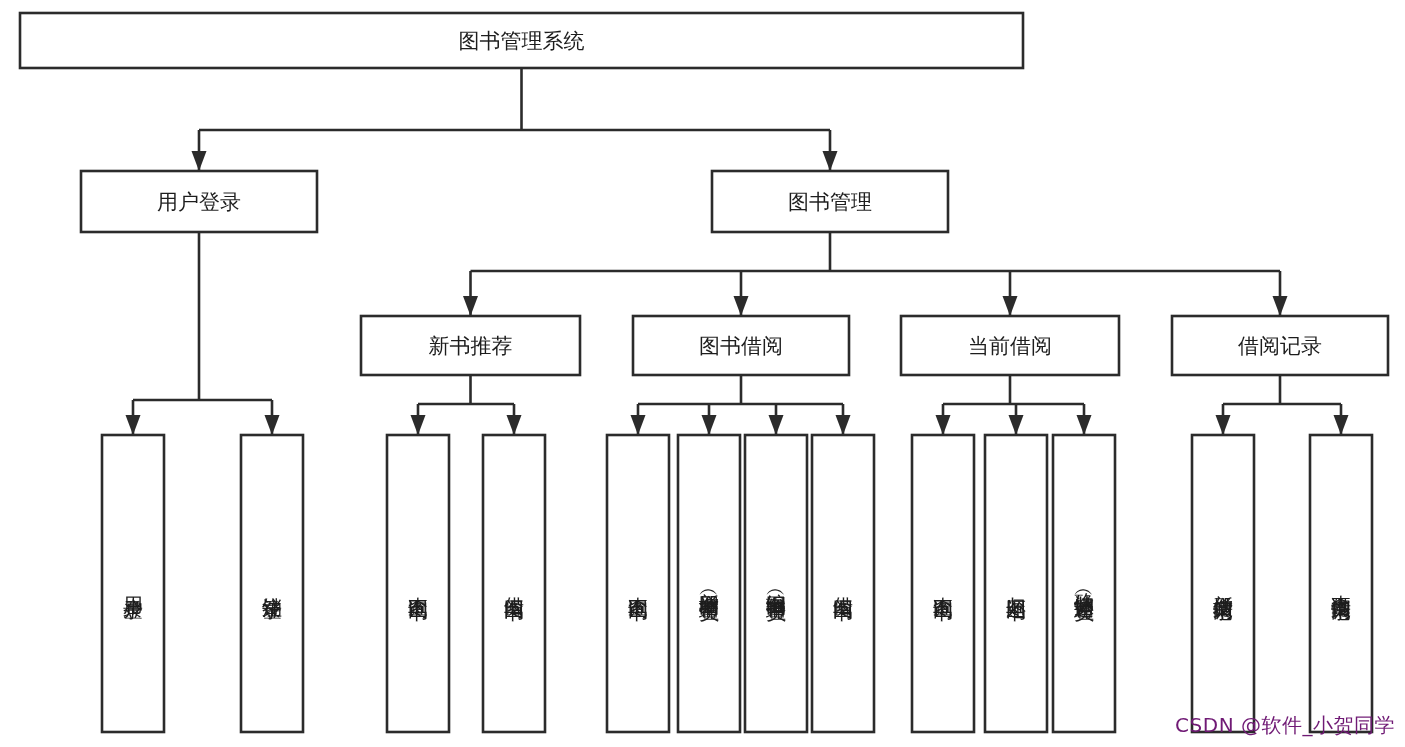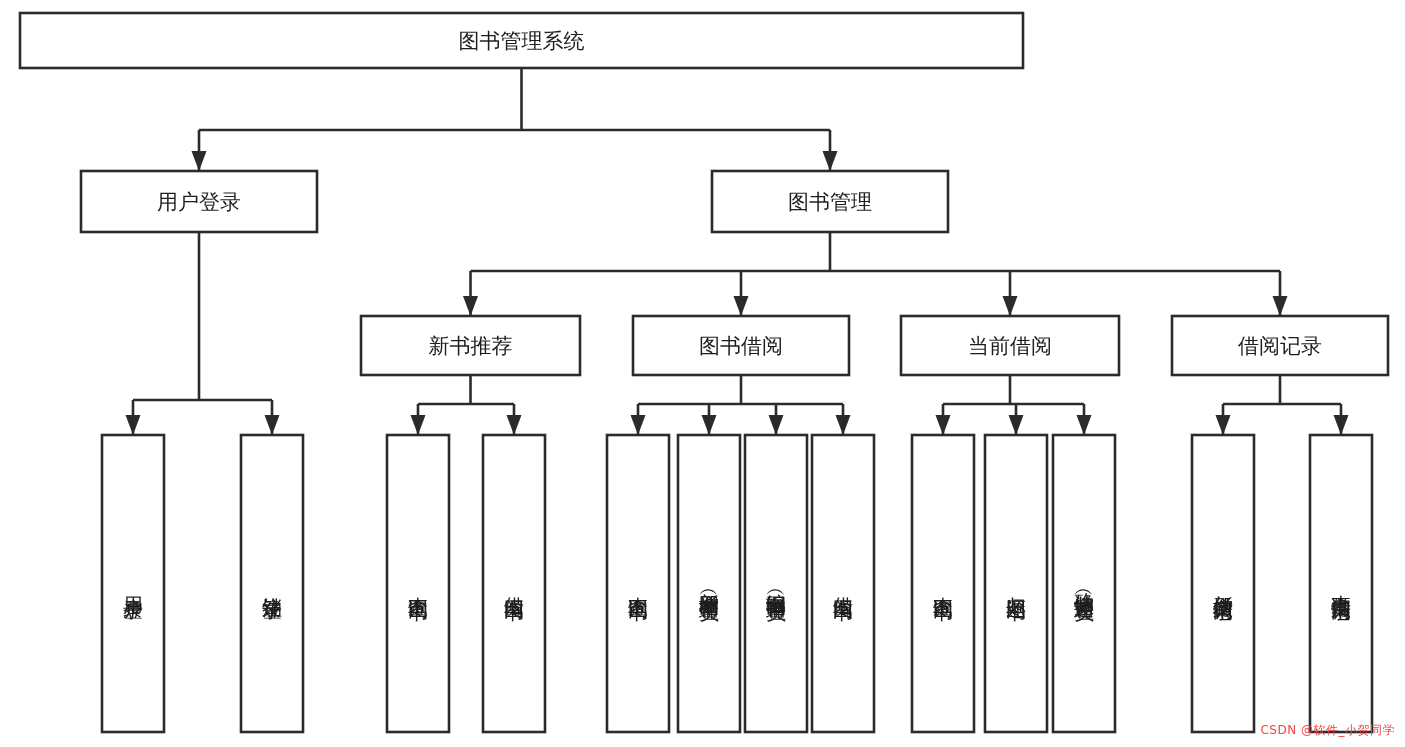--- a/index.html
+++ b/index.html
@@ -66,22 +66,22 @@
     justify-content: center;
     text-align: center;
     pointer-events: none;
     user-select: none;
   }
   .watermark {
     position: absolute;
     right: 10px;
     bottom: 8px;
     font-family: "DejaVu Sans", "Liberation Sans", sans-serif;
-    font-size: 12px;
-    color: #ef4444;
+    font-size: 20px;
+    color: #701a75;
     letter-spacing: 0.5px;
     white-space: nowrap;
   }
 </style>
 </head>
 <body>
 
 <div id="diagram-root">
 
   <svg id="tree-svg" viewBox="0 0 1405 747">

